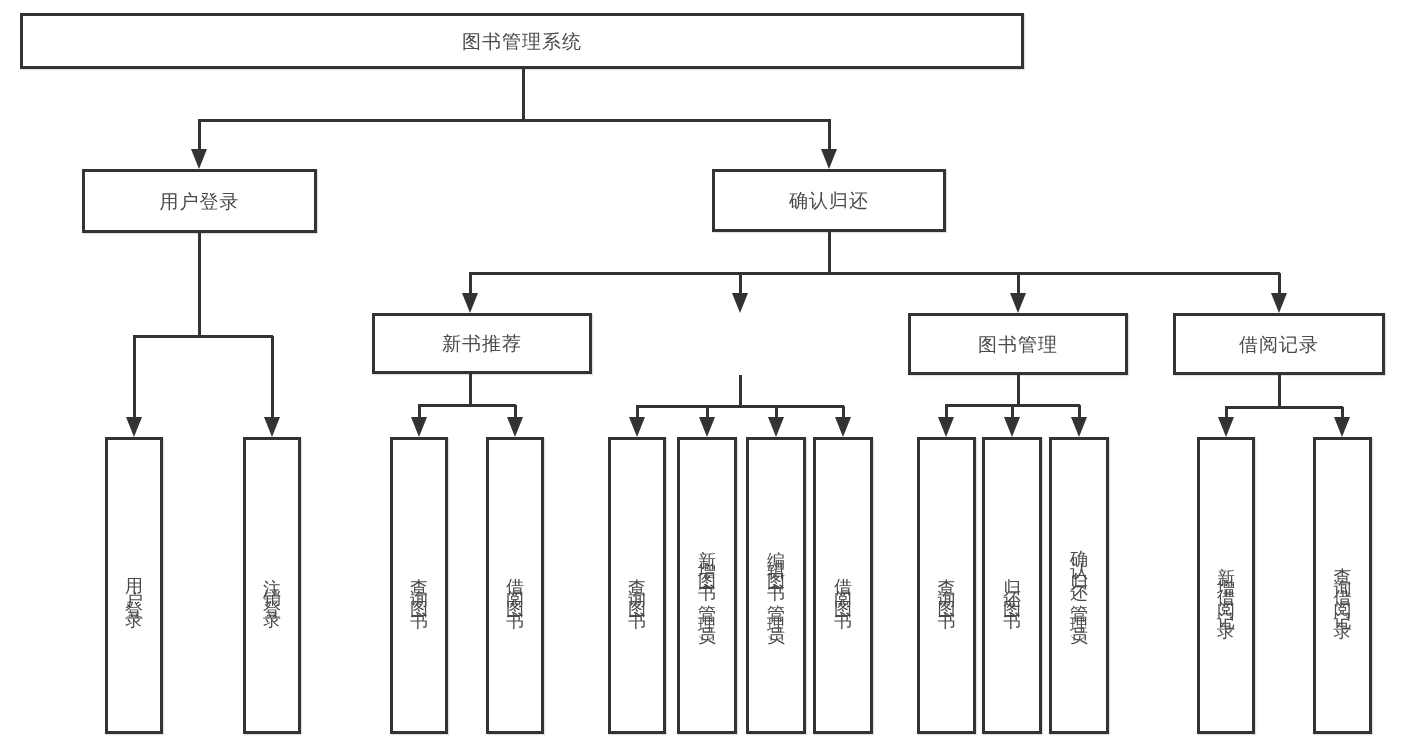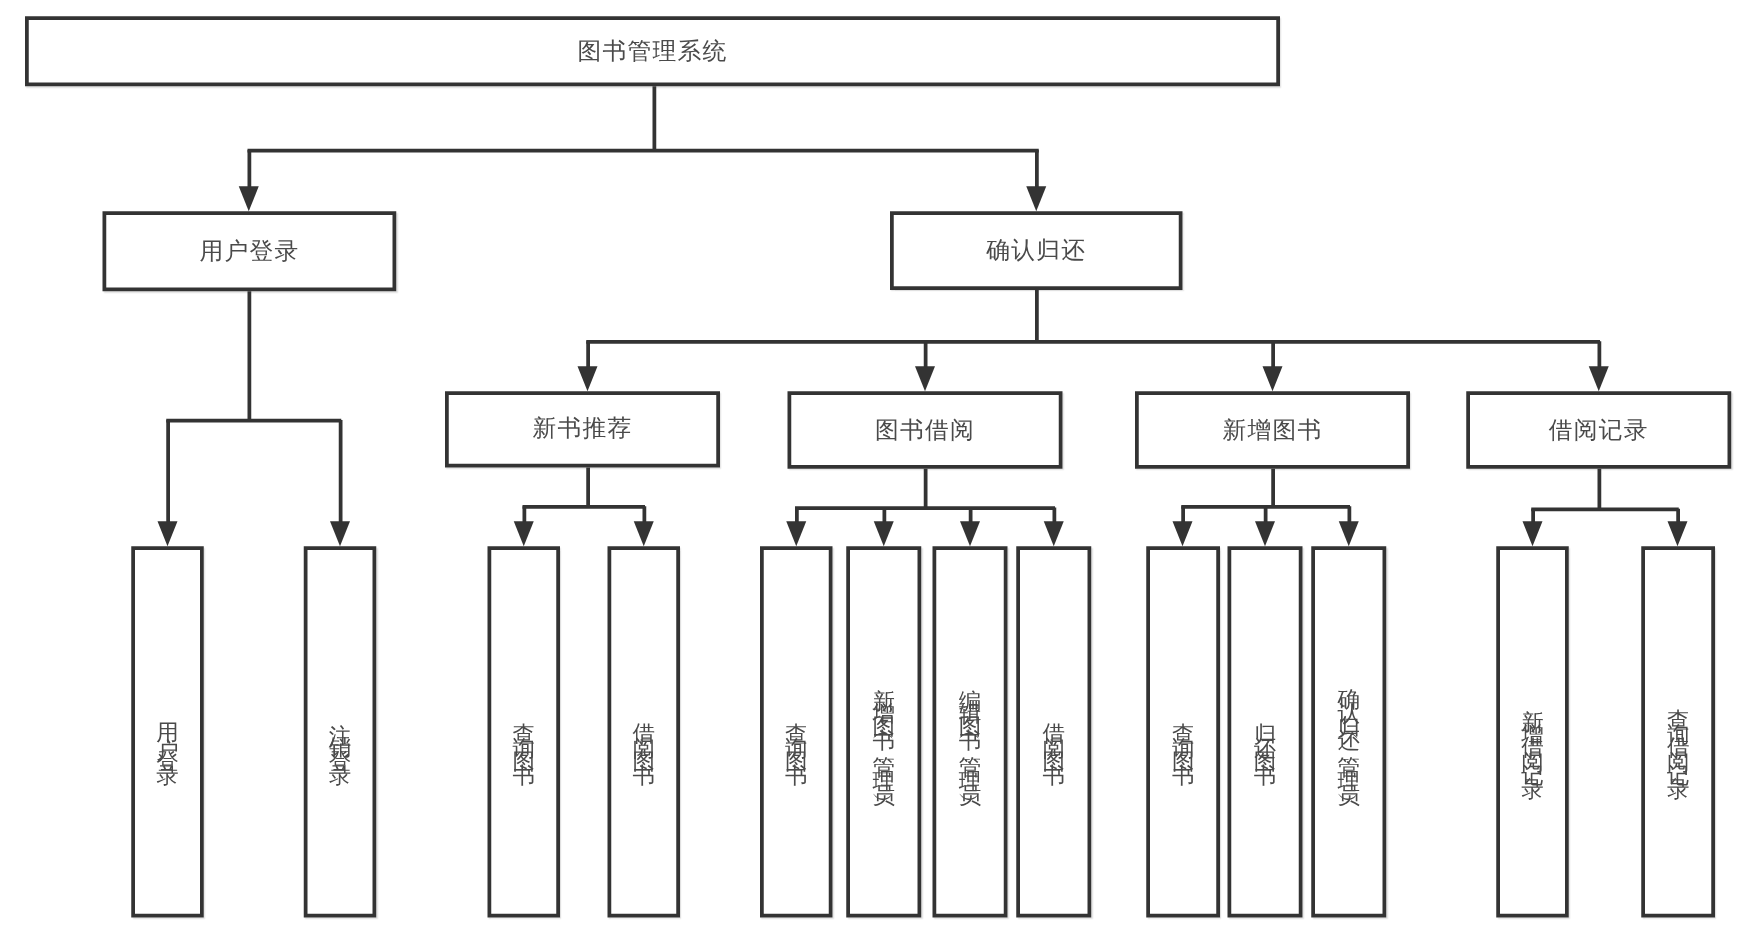--- a/index.html
+++ b/index.html
@@ -47,28 +47,25 @@
     <span>图书管理系统</span>
   </div>
 
   <div class="hbox" style="left:82px;top:169px;width:235px;height:64px">
     <span>用户登录</span>
   </div>
   <div class="hbox" style="left:712px;top:169px;width:234px;height:63px">
     <span>确认归还</span>
   </div>
 
-  <div class="hbox" style="left:356px;top:313px;width:220px;height:61px">
+  <div class="hbox" style="left:372px;top:313px;width:220px;height:61px">
     <span>新书推荐</span>
   </div>
-  <div class="hbox" style="left:630px;top:313px;width:220px;height:62px">
-    <span>图书借阅</span>
-  </div>
   <div class="hbox" style="left:908px;top:313px;width:220px;height:62px">
-    <span>新增图书</span>
+    <span>图书管理</span>
   </div>
   <div class="hbox" style="left:1173px;top:313px;width:212px;height:62px">
     <span>借阅记录</span>
   </div>
 
   <div class="vbox" style="left:105px;width:58px">
     <span>用户登录</span>
   </div>
   <div class="vbox" style="left:243px;width:58px">
     <span>注销登录</span>

